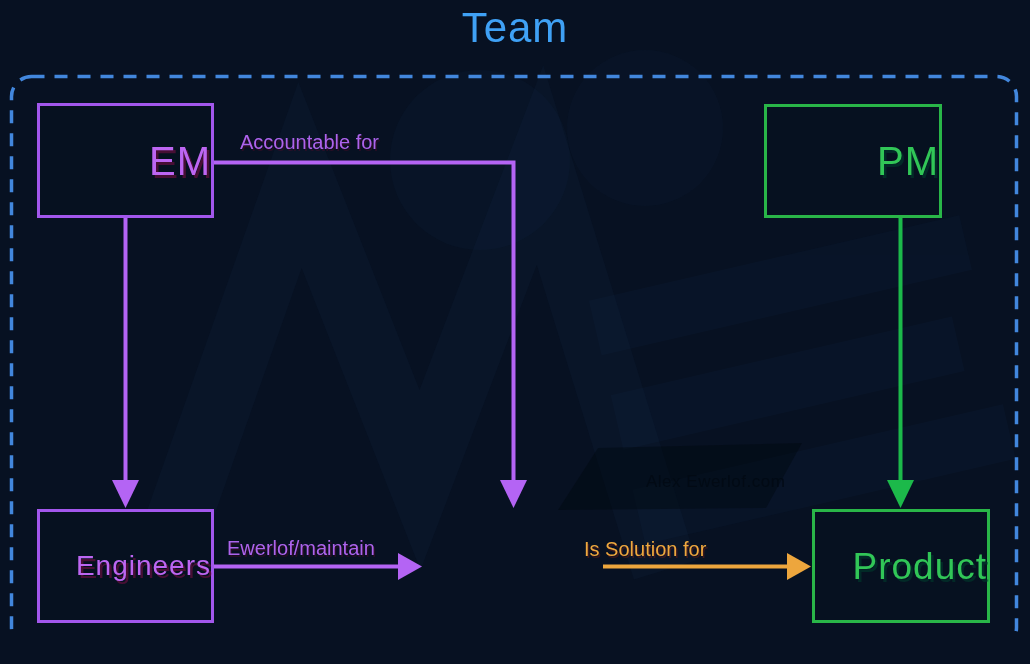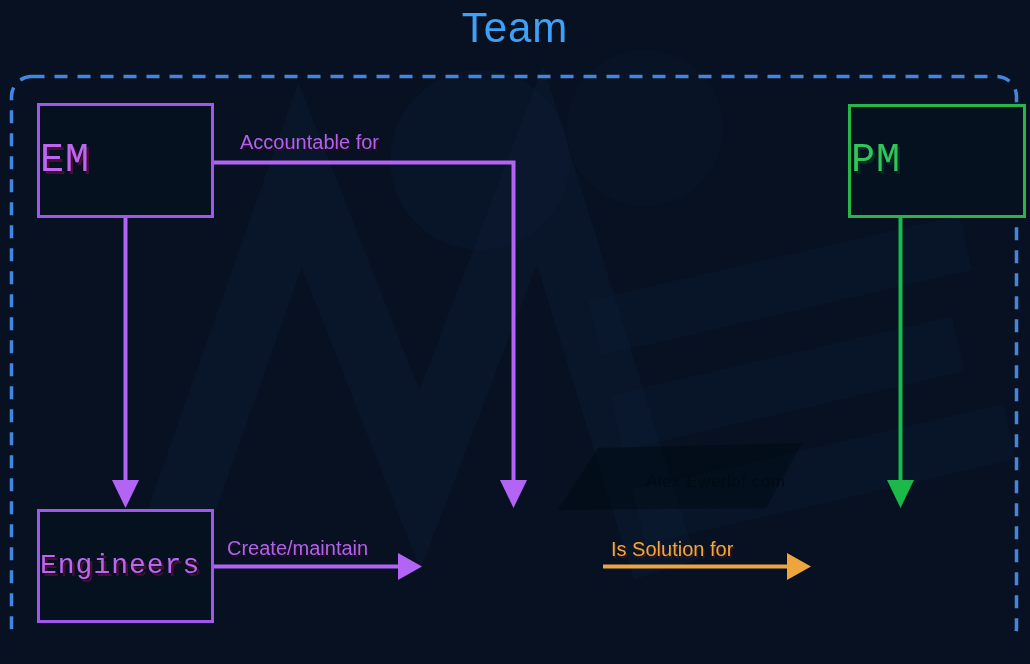--- a/index.html
+++ b/index.html
@@ -15,47 +15,46 @@
     position:absolute;left:0;top:4px;width:1030px;
     text-align:center;
     font-size:42px;font-weight:500;letter-spacing:1px;
     color:#3fa1f5;
   }
   .node{
     position:absolute;
     box-sizing:border-box;
     border:3px solid;
     background:#061120;
-    display:flex;align-items:center;justify-content:flex-start;
+    display:flex;align-items:center;justify-content:flex-end;
     letter-spacing:1px;
-    font-family:Liberation Mono, monospace;
   }
   .node .label{line-height:1;}
   .node.purple{border-color:#a257ec;color:#bd66f2;}
   .node.purple .label{text-shadow:2.5px 2.5px 0 rgba(125,15,70,0.55);}
   .node.green{border-color:#29b648;color:#31c657;}
   .node.green .label{text-shadow:2.5px 2.5px 0 rgba(0,60,45,0.6);}
   .node.orange{border-color:#edaf41;color:#f7ba47;}
   .node.orange .label{text-shadow:2.5px 2.5px 0 rgba(165,35,30,0.55);}
   .node-em{left:37px;top:103px;width:177px;height:115px;font-size:40px;}
-  .node-pm{left:848px;top:104px;width:178px;height:114px;font-size:40px;}
+  .node-pm{left:764px;top:104px;width:178px;height:114px;font-size:40px;}
   .node-engineers{left:37px;top:509px;width:177px;height:114px;font-size:28px;}
   .node-tech{left:423px;top:510px;width:180px;height:113px;font-size:40px;}
   .node-product{left:812px;top:509px;width:178px;height:114px;font-size:37px;}
   .edge-label{
     position:absolute;
     font-size:20px;
     white-space:nowrap;
     text-shadow:1.5px 1.5px 0 rgba(80,10,40,0.45);
   }
   .edge-label.purple{color:#ad63ec;}
   .edge-label.orange{color:#efa83e;text-shadow:1.5px 1.5px 0 rgba(120,30,20,0.45);}
   .lbl-accountable{left:240px;top:131px;text-align:center;}
   .lbl-create{left:227px;top:537px;}
-  .lbl-solution{left:611px;top:538px;}
+  .lbl-solution{left:584px;top:538px;}
   .watermark-text{
     position:absolute;left:646px;top:472px;
     font-size:17px;letter-spacing:0.5px;
     color:#020a14;opacity:0.9;
   }
 </style>
 </head>
 <body>
 
 <div class="canvas">
@@ -107,18 +106,21 @@
 
   <div class="node purple node-em">
     <span class="label">EM</span>
   </div>
   <div class="node green node-pm">
     <span class="label">PM</span>
   </div>
   <div class="node purple node-engineers">
     <span class="label">Engineers</span>
   </div>
+  <div class="node green node-product">
+    <span class="label">Product</span>
+  </div>
 
   <div class="edge-label purple lbl-accountable">Accountable for</div>
-  <div class="edge-label purple lbl-create">Create/maintain</div>
+  <div class="edge-label purple lbl-create">Ewerlof/maintain</div>
   <div class="edge-label orange lbl-solution">Is Solution for</div>
 
 </div>
 
 </body></html>

